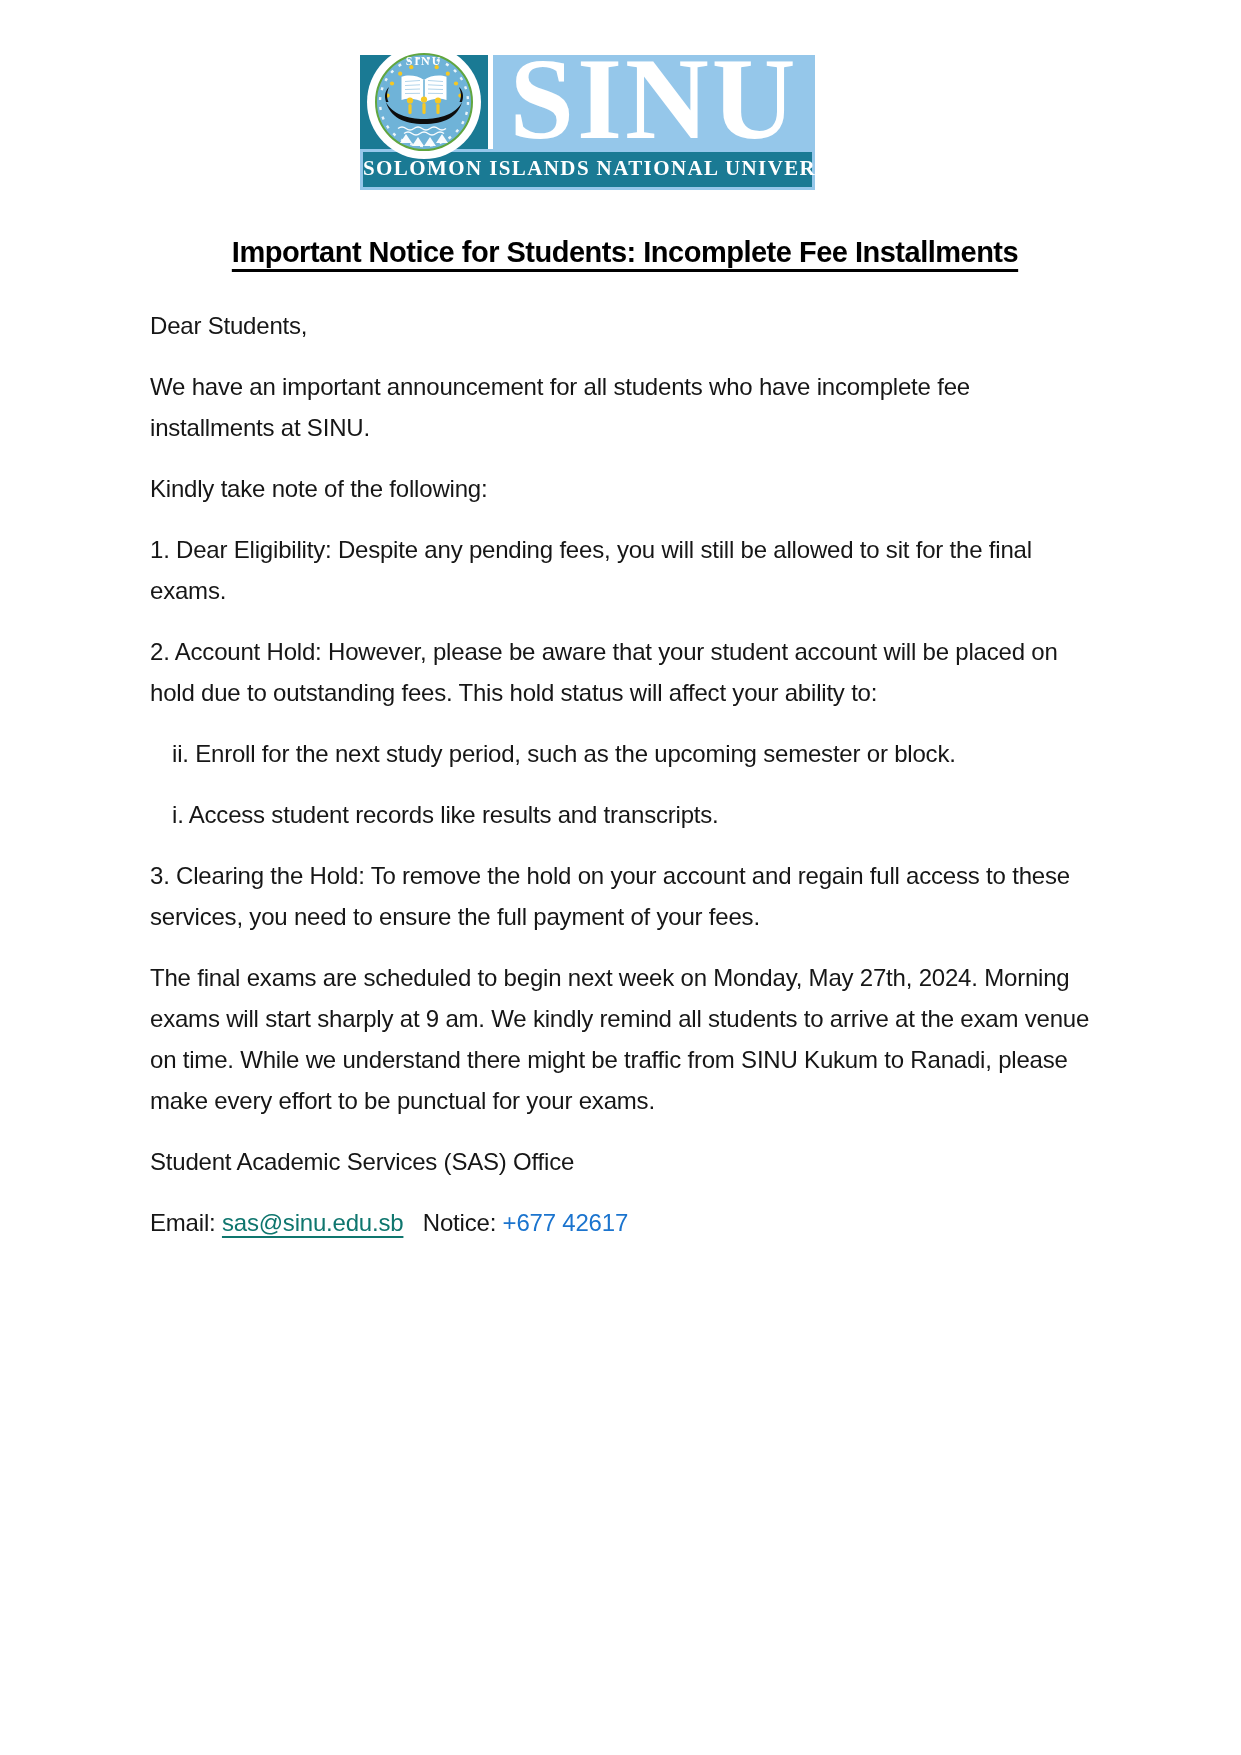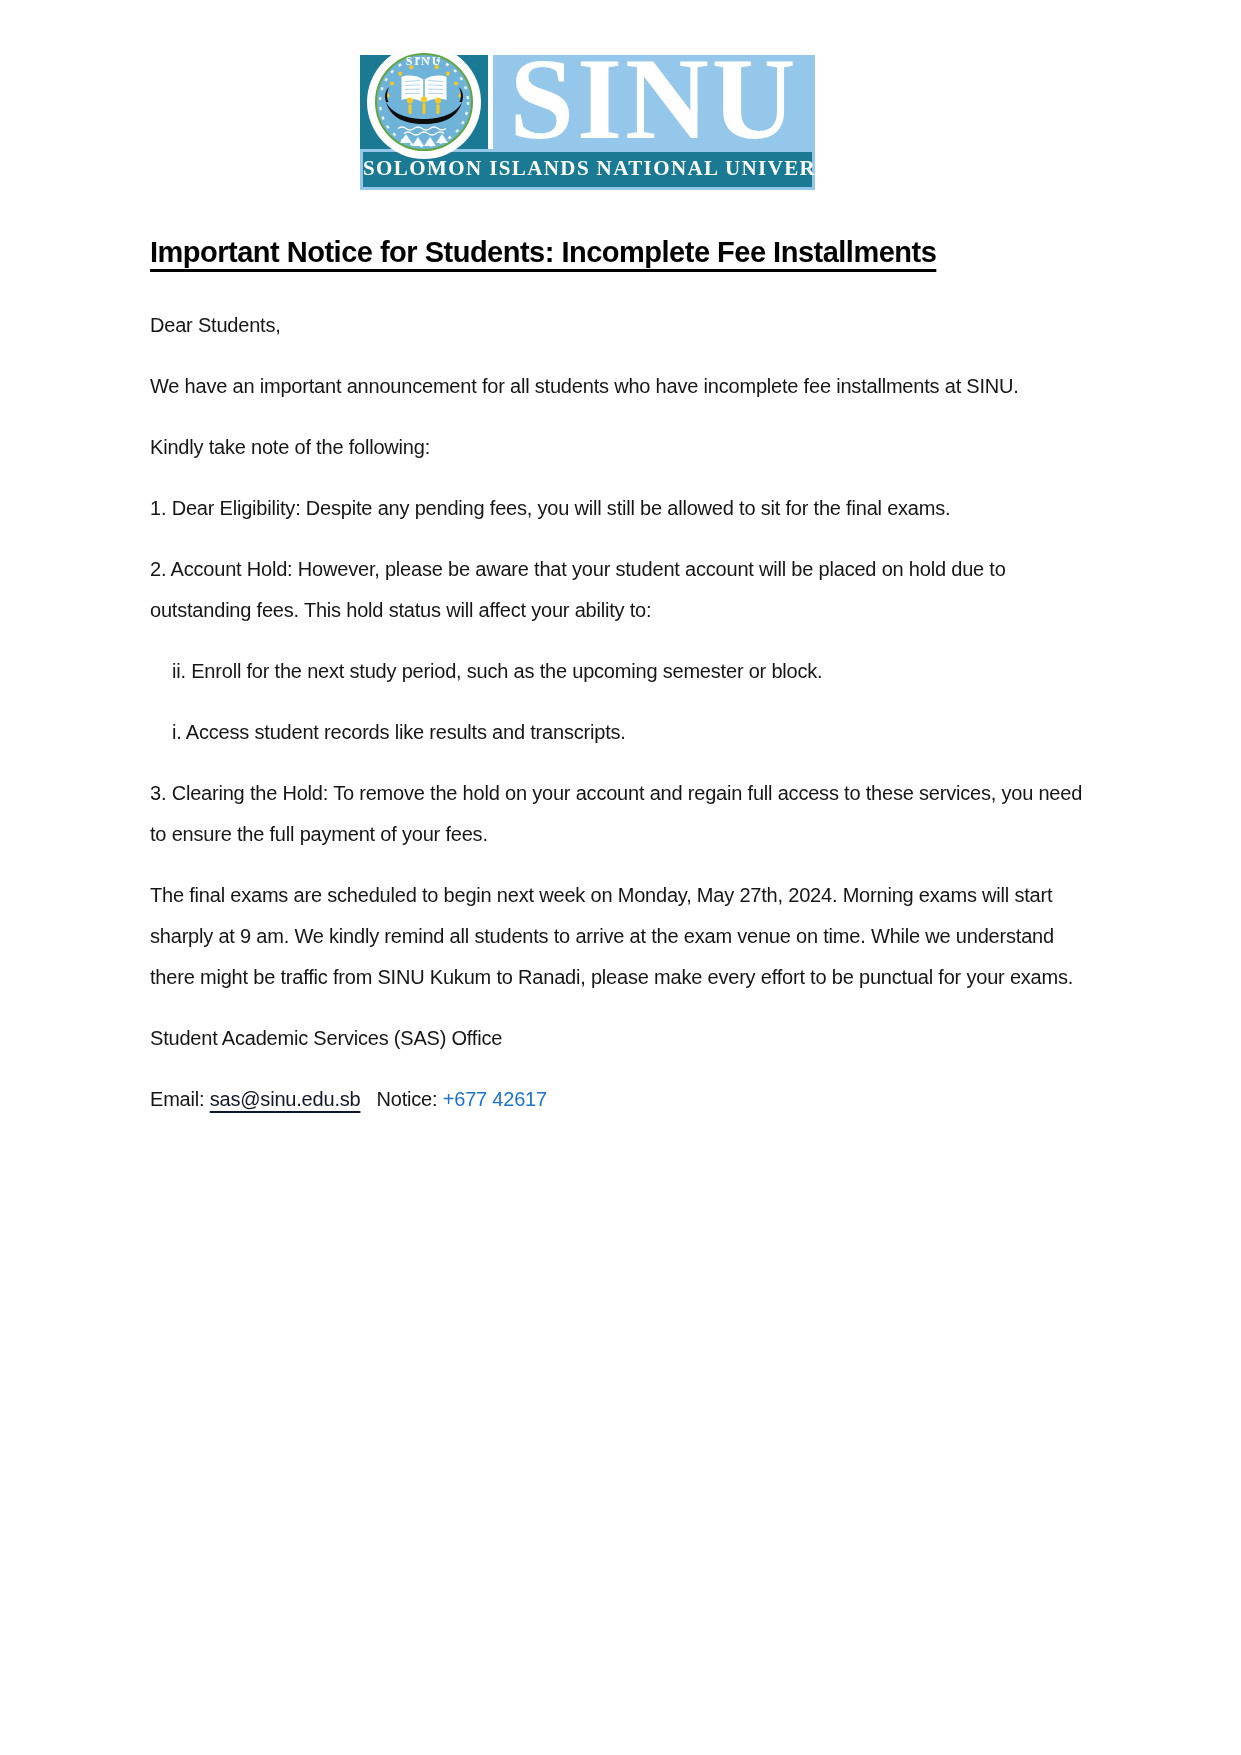--- a/index.html
+++ b/index.html
@@ -37,22 +37,23 @@
     border:3px solid var(--light-blue);
     color:#ffffff;font-family:"Liberation Serif", serif;font-weight:bold;
     font-size:21px;letter-spacing:1.4px;text-align:center;
     padding:4px 0 6px;white-space:nowrap;
   }
   .content{width:950px;margin:46px 0 0 150px;}
   .title{
     font-size:29px;font-weight:bold;color:#000;letter-spacing:-0.5px;
     text-decoration:underline;text-decoration-thickness:2.5px;text-underline-offset:7px;
     margin:0 0 36px 0;
+    text-align:center;
   }
-  .para{margin:0 0 20px 0;font-size:20px;line-height:41px;letter-spacing:-0.2px;color:#161616;}
+  .para{margin:0 0 20px 0;font-size:24px;line-height:41px;letter-spacing:-0.2px;color:#161616;}
   .para.indent{text-indent:22px;}
   .b{font-weight:normal;}
   .u{text-decoration:underline;text-underline-offset:5px;text-decoration-thickness:2px;}
   a.run-link{cursor:pointer;}
   .seal-svg{display:block;}
 </style>
 </head>
 <body>
 
 <header class="logo">
@@ -118,15 +119,15 @@
       <p class="para"><span>Dear Students,</span></p>
       <p class="para"><span>We have an important announcement for all students who have incomplete fee installments at SINU.</span></p>
       <p class="para"><span class="b">Kindly take note of the following:</span></p>
       <p class="para"><span>1. </span><span class="b">Dear Eligibility:</span><span> Despite any pending fees, you will still be allowed to sit for the final exams.</span></p>
       <p class="para"><span>2. </span><span class="b">Account Hold:</span><span> However, please be aware that your student account will be placed on hold due to outstanding fees. This hold status will affect your ability to:</span></p>
       <p class="para indent"><span>ii. Enroll for the next study period, such as the upcoming semester or block.</span></p>
       <p class="para indent"><span>i. Access student records like results and transcripts.</span></p>
       <p class="para"><span>3. </span><span class="b">Clearing the Hold</span><span>: To remove the hold on your account and regain full access to these services, you need to ensure the full payment of your fees.</span></p>
       <p class="para"><span>The final exams are scheduled to begin next week on Monday, May 27th, 2024. Morning exams will start sharply at 9 am. We kindly remind all students to arrive at the exam venue on time. While we understand there might be traffic from SINU Kukum to Ranadi, please make every effort to be punctual for your exams.</span></p>
       <p class="para"><span class="b">Student Academic Services (SAS) Office</span></p>
-      <p class="para"><span class="b">Email: </span><a class="run-link b u" href="#" style="color: #0f172a;">sas@sinu.edu.sb</a><span>&nbsp;&nbsp;&nbsp;</span><span class="b">Notice: </span><span class="b" style="color: rgb(27, 116, 206);">+677 42617</span></p>
+      <p class="para"><span class="b">Email: </span><a class="run-link b u" href="#" style="color: #0f766e;">sas@sinu.edu.sb</a><span>&nbsp;&nbsp;&nbsp;</span><span class="b">Notice: </span><span class="b" style="color: rgb(27, 116, 206);">+677 42617</span></p>
     </div>
 </main>
 
 </body></html>

